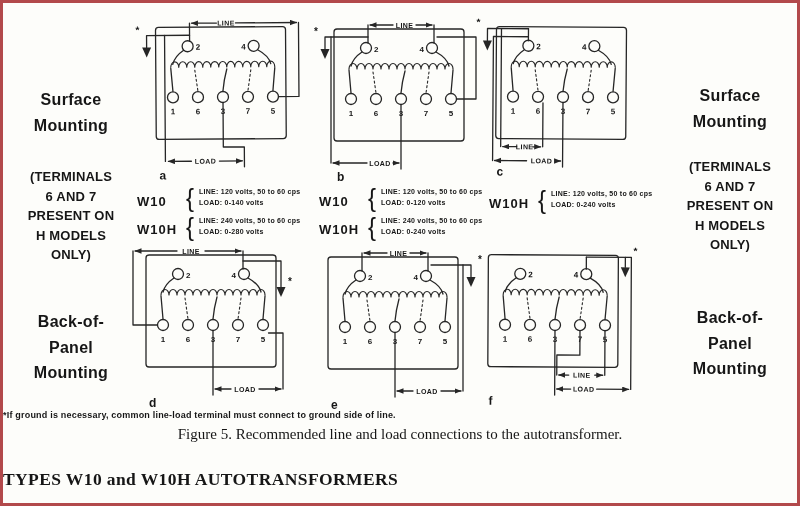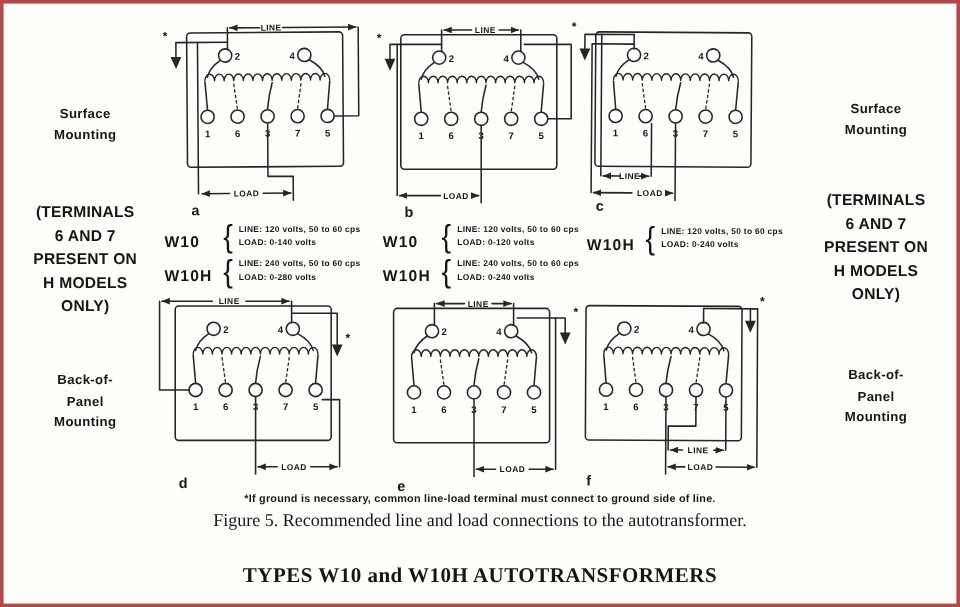--- a/index.html
+++ b/index.html
@@ -3,33 +3,33 @@
 <meta charset="utf-8">
 <style>
   html,body{margin:0;padding:0;background:#e8e8e8;}
   .page{
     position:relative;width:800px;height:506px;box-sizing:border-box;
     background:#fdfdfa;border:3px solid #b2494b;overflow:hidden;
     font-family:"Liberation Sans",sans-serif;color:#161616;
   }
   
   .side-label{position:absolute;text-align:center;font-weight:bold;}
-  .mount-label{font-size:11px;line-height:1.6;letter-spacing:.3px;}
+  .mount-label{font-size:16px;line-height:1.6;letter-spacing:.3px;}
   .note-label{font-size:13px;line-height:1.5;letter-spacing:.2px;}
   
   .spec-col{position:absolute;}
   .spec-row{display:flex;align-items:flex-end;gap:5px;margin-bottom:7px;}
   .spec-model{font-weight:bold;font-size:13px;letter-spacing:1px;min-width:44px;text-align:left;}
   .spec-brace{font-size:24px;font-weight:400;line-height:.9;transform:scaleY(1.1);}
   .spec-lines{display:flex;flex-direction:column;}
   .spec-lines span{font-weight:bold;font-size:7px;line-height:1.55;letter-spacing:.25px;white-space:nowrap;}
   
-  .footnote{position:absolute;left:0;right:0;top:407px;text-align:center;font-weight:bold;font-size:9px;letter-spacing:.2px;}
+  .footnote{position:absolute;left:0;right:0;top:407px;text-align:left;font-weight:bold;font-size:9px;letter-spacing:.2px;}
   .caption{position:absolute;left:0;right:0;top:423px;text-align:center;font-family:"Liberation Serif",serif;font-size:15px;}
-  .title{position:absolute;left:0;right:0;top:466px;text-align:center;font-family:"Liberation Serif",serif;font-weight:bold;font-size:17.5px;letter-spacing:.4px;}
+  .title{position:absolute;left:0;right:0;top:466px;font-family:"Liberation Serif",serif;font-weight:bold;font-size:17.5px;letter-spacing:.4px;}
   
   .dgm{position:absolute;overflow:visible;}
   .dgm path,.dgm rect,.dgm circle{fill:none;stroke:#262626;stroke-width:1.3;stroke-linecap:round;stroke-linejoin:round;}
   .dgm circle{fill:#fdfdfa;}
   .dgm .coil{stroke-width:1.15;}
   .dgm .dash{stroke-dasharray:2,2.6;stroke-width:1.1;}
   .dgm .dim{stroke-width:1;}
   .dgm polygon{fill:#262626;stroke:none;}
   .dgm text{fill:#161616;stroke:none;font-family:"Liberation Sans",sans-serif;}
   .t-num{font-size:8px;font-weight:bold;}

